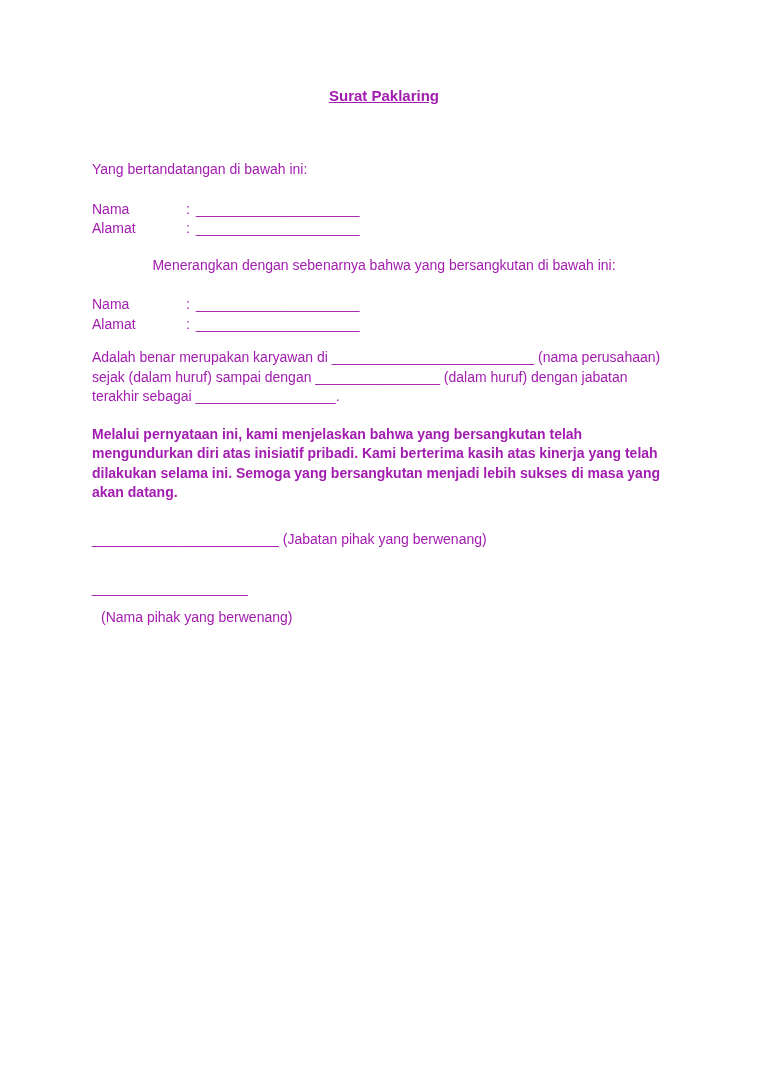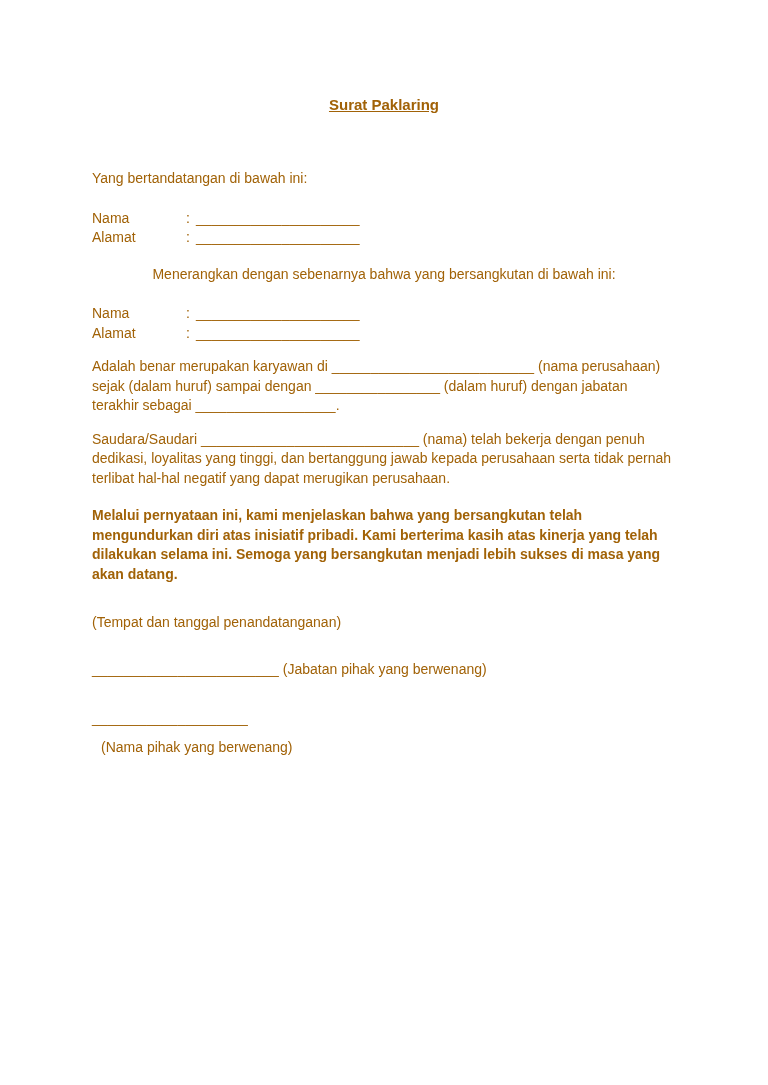--- a/index.html
+++ b/index.html
@@ -6,26 +6,26 @@
     margin: 0;
     padding: 0;
     background: #ffffff;
   }
   .page {
     position: relative;
     width: 768px;
     height: 948px;
     background: #ffffff;
     box-sizing: border-box;
-    padding: 9px 92px;
+    padding: 0 92px;
     overflow: hidden;
     font-family: "Liberation Sans", sans-serif;
     font-size: 14px;
     line-height: 19.5px;
-    color: #a16207;
+    color: #a21caf;
   }
   .title {
     margin: 86px 0 0 0;
     text-align: center;
     font-size: 15px;
     line-height: 20px;
     font-weight: bold;
   }
   .title span {
     text-decoration: underline;
@@ -94,25 +94,23 @@
     <div class="frow">
       <span class="flabel">Nama</span><span class="fsep">:</span><span class="fline">_____________________</span>
     </div>
     <div class="frow">
       <span class="flabel">Alamat</span><span class="fsep">:</span><span class="fline">_____________________</span>
     </div>
   </div>
 
   <p class="para-a">Adalah benar merupakan karyawan di __________________________ (nama perusahaan) sejak (dalam huruf) sampai dengan ________________ (dalam huruf) dengan jabatan terakhir sebagai __________________.</p>
 
-  <p class="para-b">Saudara/Saudari ____________________________ (nama) telah bekerja dengan penuh dedikasi, loyalitas yang tinggi, dan bertanggung jawab kepada perusahaan serta tidak pernah terlibat hal-hal negatif yang dapat merugikan perusahaan.</p>
 
   <p class="para-c">Melalui pernyataan ini, kami menjelaskan bahwa yang bersangkutan telah mengundurkan diri atas inisiatif pribadi. Kami berterima kasih atas kinerja yang telah dilakukan selama ini. Semoga yang bersangkutan menjadi lebih sukses di masa yang akan datang.</p>
 
-  <p class="place-date">(Tempat dan tanggal penandatanganan)</p>
 
   <p class="position-sign">________________________ (Jabatan pihak yang berwenang)</p>
 
   <p class="signature-line">____________________</p>
 
   <p class="name-note">(Nama pihak yang berwenang)</p>
 
 </div>
 
 </body></html>

